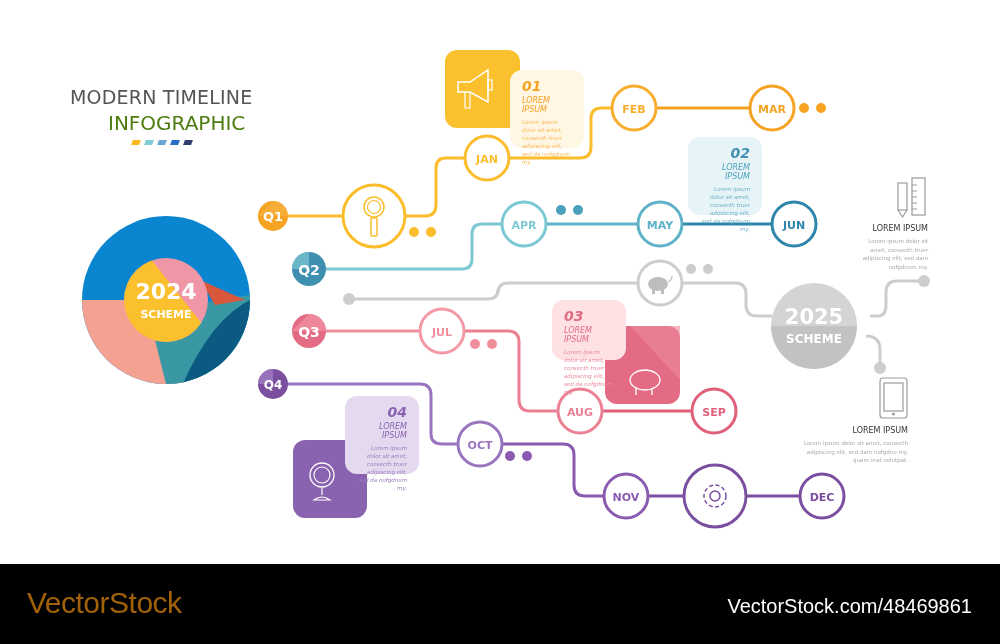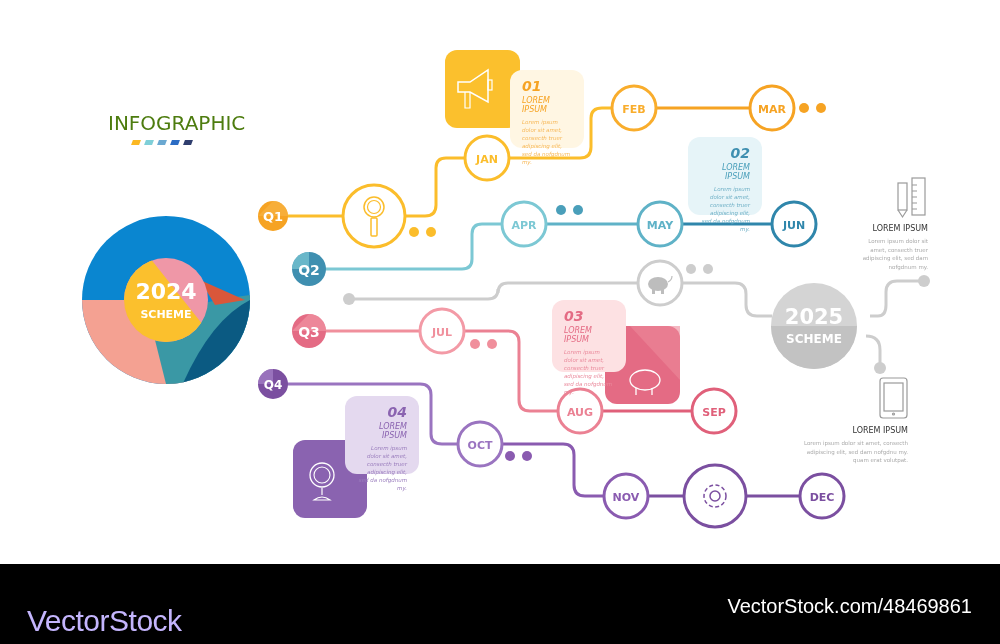--- a/index.html
+++ b/index.html
@@ -11,28 +11,29 @@
   .swatches { position:absolute; left:132px; top:140px; display:flex; gap:5px; }
   .swatches span { width:8px; height:5px; transform:skewX(-20deg); display:block; }
   .card { position:absolute; border-radius:12px; padding:8px 12px; box-sizing:border-box;font-style:italic; }
   .card .num { font-size:14px; font-weight:bold; }
   .card .head { font-size:8px; margin-top:2px; }
   .card .body { font-size:6.5px; line-height:9px; margin-top:4px; }
   .side { position:absolute; text-align:right; }
   .side .head { font-size:8px; color:#333; }
   .side .body { font-size:6.5px; line-height:9px; color:#aaa; margin-top:4px; }
   .footer { position:absolute; left:0; top:564px; width:1000px; height:80px; background:#000; }
-  .footer .brand { position:absolute; left:27px; top:22px; color:#c4b5fd; font-size:30px; font-family:"Liberation Sans", sans-serif; letter-spacing:-0.5px;margin-top:18px; }
+  .footer .brand { position:absolute; left:27px; top:22px; color:#a16207; font-size:30px; font-family:"Liberation Sans", sans-serif; letter-spacing:-0.5px; }
   .footer .ref { position:absolute; right:28px; top:31px; color:#fff; font-size:20px; font-family:"Liberation Sans", sans-serif; }
 </style>
 </head>
 <body>
 
 <div id="stage">
 
+  <div class="title1">MODERN TIMELINE</div>
   <div class="title2">INFOGRAPHIC</div>
   <div class="swatches">
     <span style="background:#fbb823"></span>
     <span style="background:#7fcfd8"></span>
     <span style="background:#6aa8d1"></span>
     <span style="background:#2b6cc4"></span>
     <span style="background:#2f3e6e"></span>
   </div>
 
   <svg width="1000" height="564" viewBox="0 0 1000 564" style="position:absolute;left:0;top:0">
@@ -244,21 +245,21 @@
   <div class="card" style="left:510px;top:70px;width:74px;height:78px;background:#fff6e3;">
     <div class="num" style="color:#f6a323">01</div>
     <div class="head" style="color:#f6a323">LOREM IPSUM</div>
     <div class="body" style="color:#f7b858;font-size:5.5px;line-height:8px">Lorem ipsum dolor sit amet, consecth truer adipiscing elit, sed da nofgdnum my.</div>
   </div>
   <div class="card" style="left:688px;top:137px;width:74px;height:78px;background:#e6f4f8;text-align:right;">
     <div class="num" style="color:#3f8fb0">02</div>
     <div class="head" style="color:#4a9fba">LOREM IPSUM</div>
     <div class="body" style="color:#6fb0c6;font-size:5.5px;line-height:8px">Lorem ipsum dolor sit amet, consecth truer adipiscing elit, sed da nofgdnum my.</div>
   </div>
-  <div class="card" style="left:552px;top:300px;width:74px;height:72px;background:#fde1e3;">
+  <div class="card" style="left:552px;top:300px;width:74px;height:60px;background:#fde1e3;">
     <div class="num" style="color:#e46b84">03</div>
     <div class="head" style="color:#e46b84">LOREM IPSUM</div>
     <div class="body" style="color:#ea8a9c;font-size:5.5px;line-height:8px">Lorem ipsum dolor sit amet, consecth truer adipiscing elit, sed da nofgdnum my.</div>
   </div>
   <div class="card" style="left:345px;top:396px;width:74px;height:78px;background:#e4d9ef;text-align:right;">
     <div class="num" style="color:#8a63b0">04</div>
     <div class="head" style="color:#8a63b0">LOREM IPSUM</div>
     <div class="body" style="color:#9a7dbd;font-size:5.5px;line-height:8px">Lorem ipsum dolor sit amet, consecth truer adipiscing elit, sed da nofgdnum my.</div>
   </div>
 

